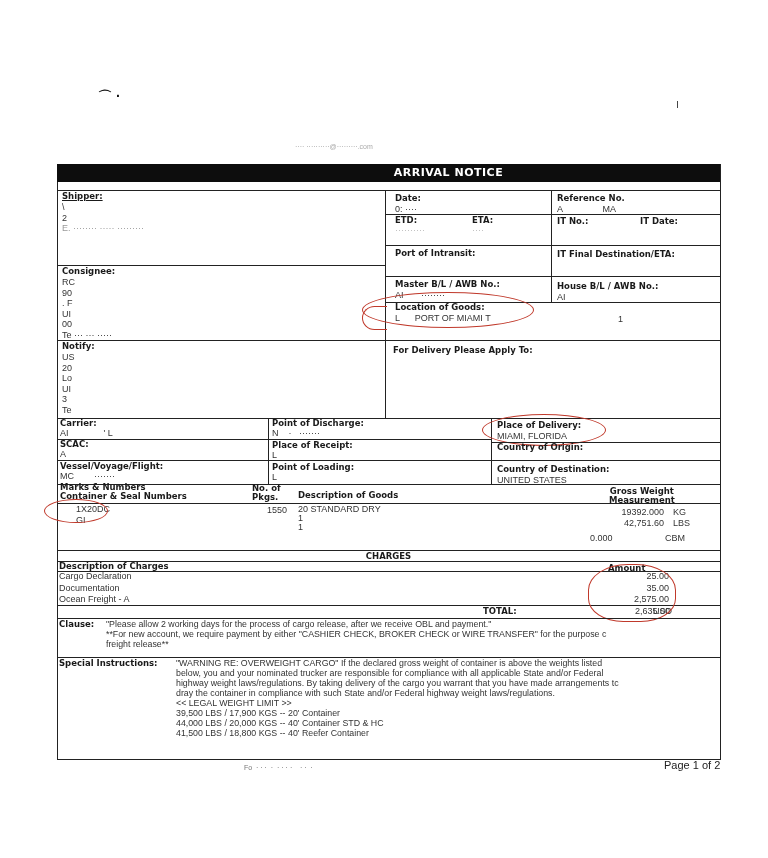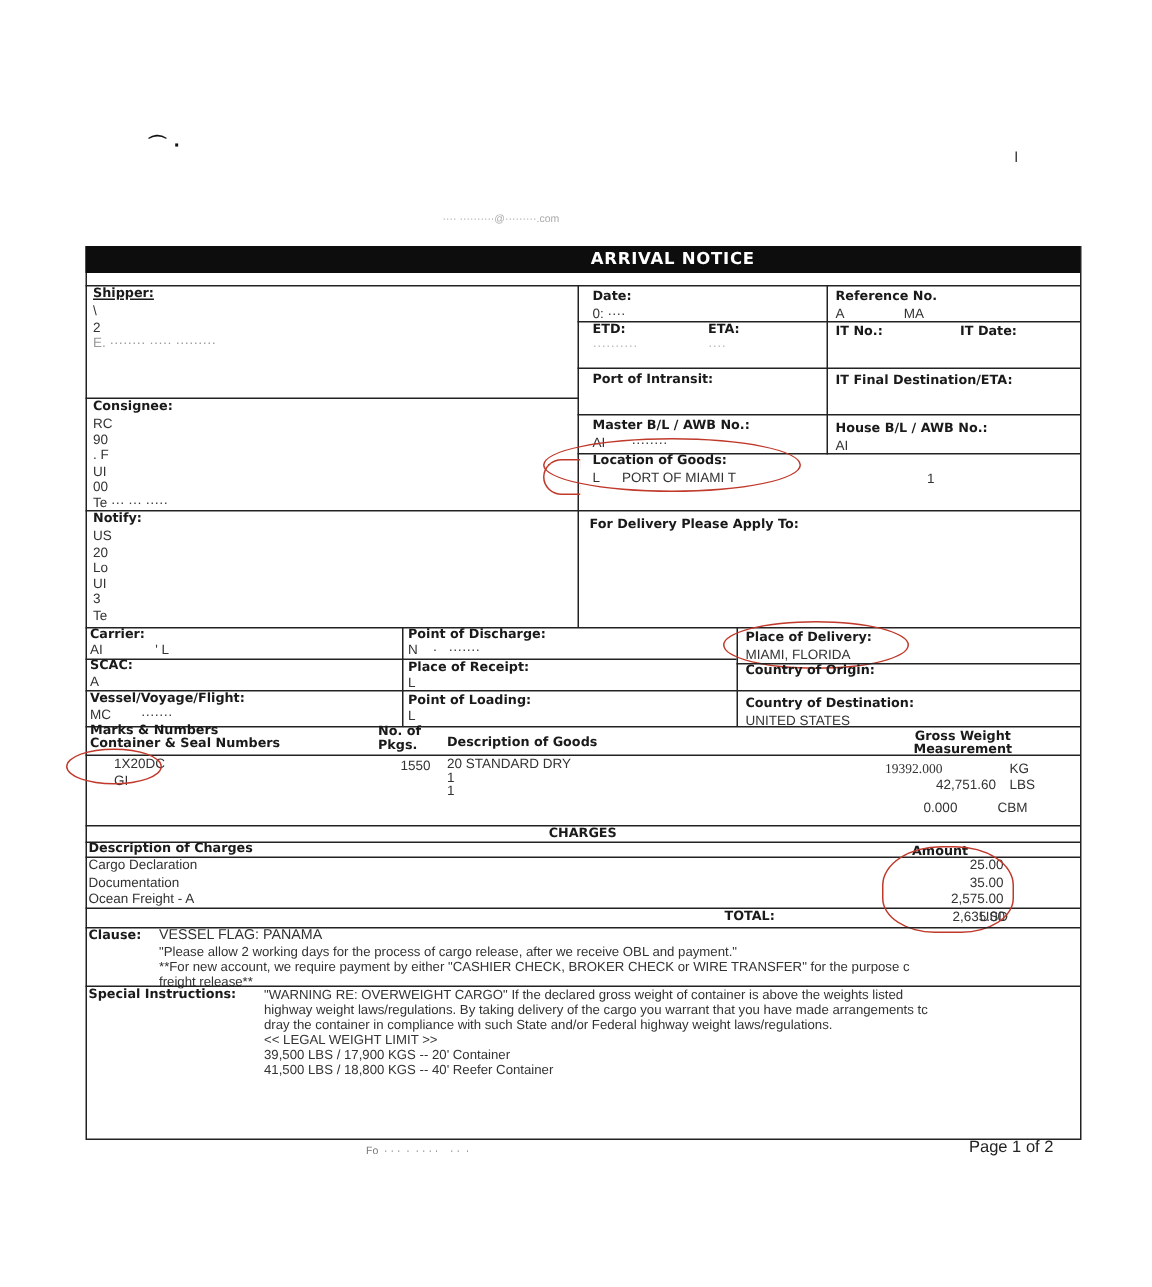--- a/index.html
+++ b/index.html
@@ -141,29 +141,29 @@
 </div>
 <div class="circle" style="left:44px;top:499px;width:62px;height:22px;"></div>
 <div class="abs val" style="left:267px;top:505px;">1550</div>
 <div class="abs val" style="left:298px;top:505px;line-height:9px;">
   <div>20 STANDARD DRY</div>
   <div>1</div>
   <div>1</div>
 </div>
 <div class="abs val" style="left:590px;top:507px;width:120px;">
   <div style="display:flex;height:11px;">
-      <span style="width:74px;font-family:Liberation Serif, serif;">19392.000</span>
+      <span style="width:74px;text-align:right;">19392.000</span>
       <span style="margin-left:9px;">KG</span>
     </div>
   <div style="display:flex;height:15px;">
       <span style="width:74px;text-align:right;">42,751.60</span>
       <span style="margin-left:9px;text-align:right;">LBS</span>
     </div>
   <div style="display:flex;height:11px;">
-      <span style="width:74px;text-align:center;">0.000</span>
+      <span style="width:74px;text-align:left;">0.000</span>
       <span style="margin-left:1px;">CBM</span>
     </div>
 </div>
 
 <div class="hl" style="left:57px;top:550px;width:663px;"></div>
 <div class="abs lbl" style="left:57px;width:663px;top:551px;text-align:center;">CHARGES</div>
 <div class="hl" style="left:57px;top:561px;width:663px;"></div>
 <div class="abs lbl" style="left:59px;top:561px;">Description of Charges</div>
 <div class="abs lbl" style="left:608px;top:563px;">Amount</div>
 <div class="hl" style="left:57px;top:571px;width:663px;"></div>
@@ -182,31 +182,32 @@
 </div>
 <div class="hl" style="left:57px;top:605px;width:663px;"></div>
 <div class="abs lbl" style="left:483px;top:606px;">TOTAL:</div>
 <div class="abs val" style="left:598px;top:606px;width:72px;text-align:right;">2,635.00</div>
 <div class="abs val" style="left:653px;top:606px;">USD</div>
 <div class="circle" style="left:588px;top:564px;width:86px;height:56px;border-radius:45% 45% 40% 40%;"></div>
 
 <div class="hl" style="left:57px;top:618px;width:663px;"></div>
 <div class="abs lbl" style="left:59px;top:619px;">Clause:</div>
 <div class="abs val" style="left:106px;top:619px;width:612px;line-height:10px;white-space:nowrap;overflow:hidden;font-size:8.8px;">
-  <div style="font-size:9.5px;">VESSEL FLAG: PANAMA</div>
   <div>"Please allow 2 working days for the process of cargo release, after we receive OBL and payment."</div>
   <div>**For new account, we require payment by either "CASHIER CHECK, BROKER CHECK or WIRE TRANSFER" for the purpose c</div>
   <div>freight release**</div>
 </div>
 
 <div class="hl" style="left:57px;top:657px;width:663px;"></div>
 <div class="abs lbl" style="left:59px;top:658px;">Special Instructions:</div>
 <div class="abs val" style="left:176px;top:658px;width:540px;line-height:10px;white-space:nowrap;overflow:hidden;font-size:8.8px;">
   <div>"WARNING RE: OVERWEIGHT CARGO" If the declared gross weight of container is above the weights listed</div>
+  <div>below, you and your nominated trucker are responsible for compliance with all applicable State and/or Federal</div>
   <div>highway weight laws/regulations. By taking delivery of the cargo you warrant that you have made arrangements tc</div>
   <div>dray the container in compliance with such State and/or Federal highway weight laws/regulations.</div>
   <div>&lt;&lt; LEGAL WEIGHT LIMIT &gt;&gt;</div>
   <div>39,500 LBS / 17,900 KGS -- 20' Container</div>
+  <div>44,000 LBS / 20,000 KGS -- 40' Container STD &amp; HC</div>
   <div>41,500 LBS / 18,800 KGS -- 40' Reefer Container</div>
 </div>
 
 <div class="abs val" style="left:244px;top:763px;font-size:7px;color:#777;white-space:pre;">Fo  · · ·  ·  · · · ·    · ·  ·</div>
-<div class="abs" style="left:646px;top:759px;font-size:11px;color:#222;">Page 1 of 2</div>
+<div class="abs" style="left:664px;top:759px;font-size:11px;color:#222;">Page 1 of 2</div>
 
 </body></html>

